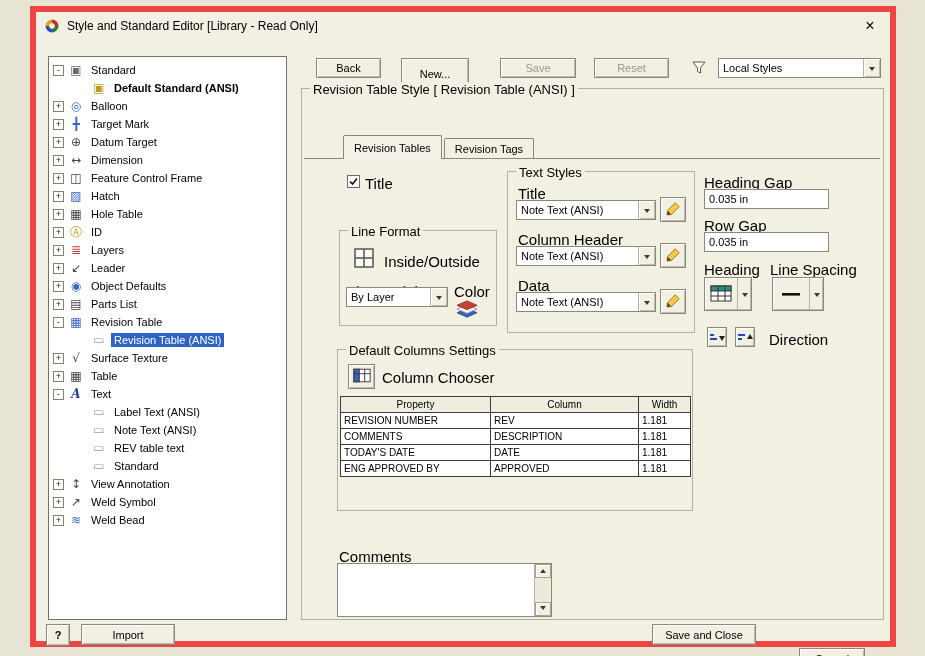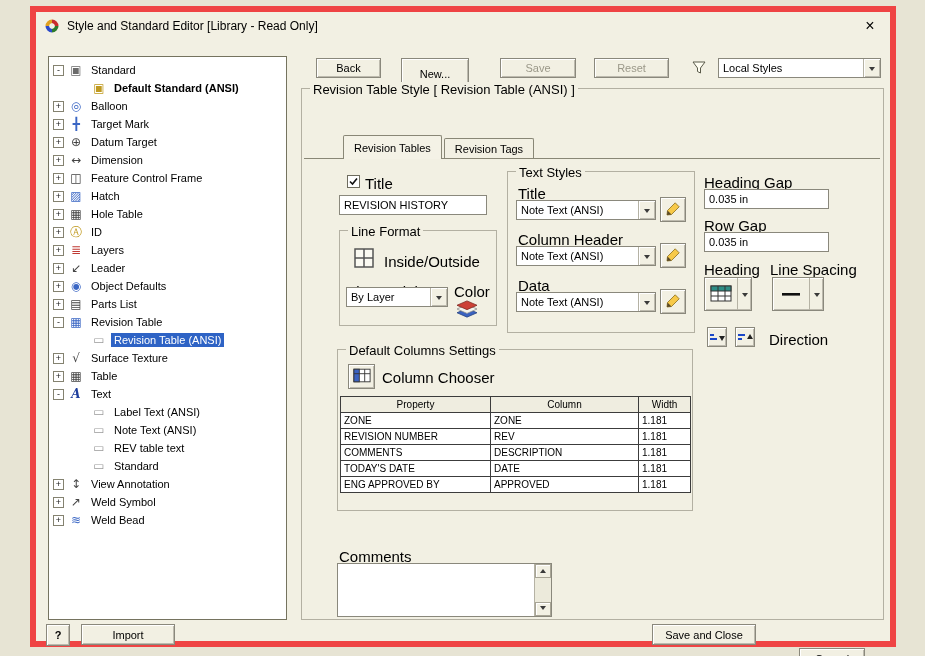--- a/index.html
+++ b/index.html
@@ -256,21 +256,20 @@
     <div class="tabline" style="left:2px;top:69px;width:576px;"></div>
 
     <div class="cb" style="left:45px;top:86px;">
       <span>
         <svg width="9" height="9" viewBox="0 0 9 9">
               <path d="M1 4.5 L3.5 7 L8 1.5" fill="none" stroke="#111" stroke-width="1.6"></path>
             </svg>
       </span>
     </div>
     <span class="lbl" style="left:63px;top:86px;">Title</span>
-    <input class="field" style="left: 37px; top: 106px; width: 148px; height: 20px;" value="REVISION HISTORY">
 
     <div class="gbox" style="left:37px;top:141px;width:158px;height:96px;">
       <span class="glabel">Line Format</span>
       <span style="position:absolute;left:12px;top:15px;">
         <svg width="24" height="24" viewBox="0 0 24 24">
           <rect x="3" y="3" width="18" height="18" fill="#fbfaf2" stroke="#555" stroke-width="1.5"></rect>
           <line x1="12" y1="3" x2="12" y2="21" stroke="#555" stroke-width="1.5"></line>
           <line x1="3" y1="12" x2="21" y2="12" stroke="#555" stroke-width="1.5"></line>
         </svg>
       </span>
@@ -415,25 +414,20 @@
         <colgroup>
               <col style="width:150px;">
               <col style="width:148px;">
               <col style="width:52px;">
             </colgroup>
         <tbody>
               <tr>
           <th>Property</th>
           <th>Column</th>
           <th>Width</th>
-        </tr>
-        <tr>
-          <td>ZONE</td>
-          <td>ZONE</td>
-          <td>1.181</td>
         </tr>
         <tr>
           <td>REVISION NUMBER</td>
           <td>REV</td>
           <td>1.181</td>
         </tr>
         <tr>
           <td>COMMENTS</td>
           <td>DESCRIPTION</td>
           <td>1.181</td>

